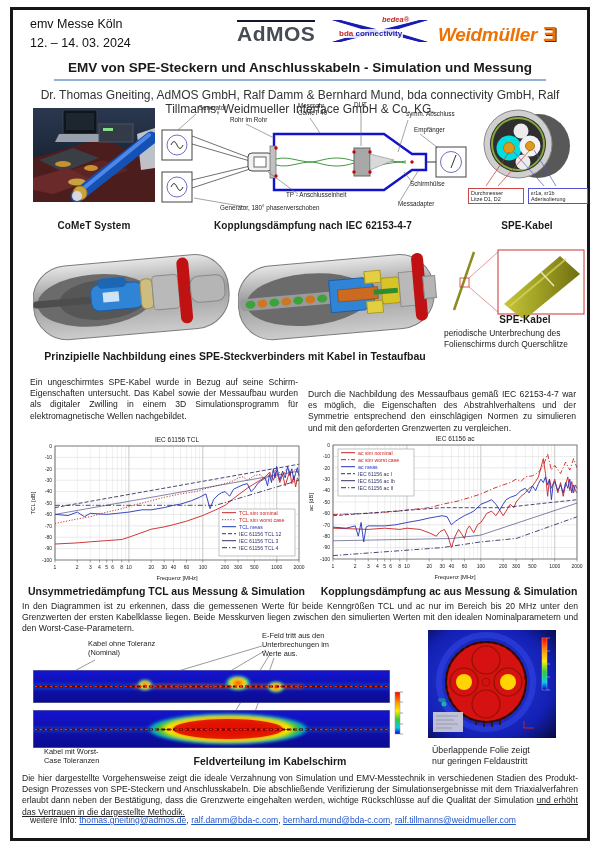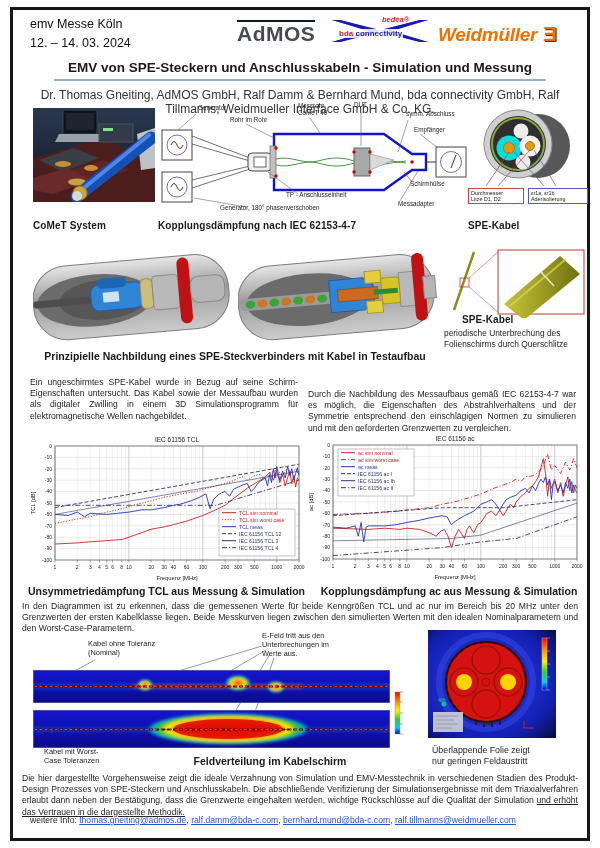--- a/index.html
+++ b/index.html
@@ -3,21 +3,21 @@
 <meta charset="utf-8">
 <style>
   html,body{margin:0;padding:0;}
   body{
     width:600px;height:848px;position:relative;background:#ffffff;
     font-family:"Liberation Sans",sans-serif;color:#1a1a1a;overflow:hidden;
   }
   .abs{position:absolute;}
   .frame{position:absolute;left:10px;top:7px;width:574px;height:828px;border:3px solid #161616;}
   .pre{white-space:pre-line;}
-  .cap{font-weight:bold;font-size:10px;text-align:left;letter-spacing:.1px;}
+  .cap{font-weight:bold;font-size:10px;text-align:center;letter-spacing:.1px;}
   .cap-lg{font-weight:bold;font-size:10.5px;text-align:center;}
   .body-text{font-size:8.6px;text-align:justify;line-height:1.3;color:#222;}
   .ul{text-decoration:underline;}
   
   .event{font-size:12.5px;line-height:1.5;color:#111;}
   .admos-text{font-weight:bold;font-size:21px;color:#464b55;letter-spacing:.5px;border-top:2px solid #0f172a;padding-top:0px;}
   .bda-wrap{position:relative;width:100px;height:38px;}
   .bda-texts{position:absolute;left:8px;top:15px;font-size:8px;font-weight:bold;background:rgba(255,255,255,.85);padding:0 1px;}
   .bda-red{color:#c22525;}
   .bda-blue{color:#1b1bb4;}

